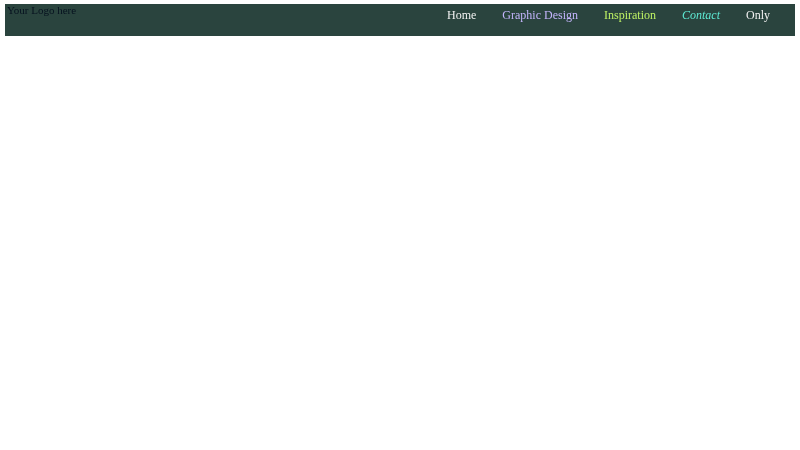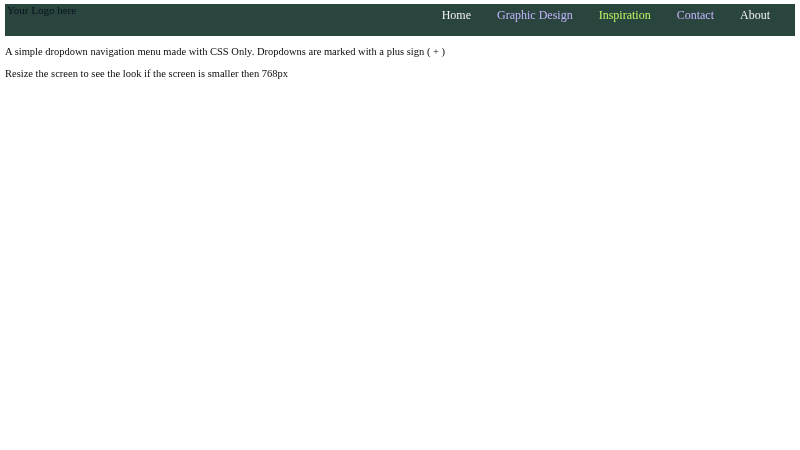--- a/index.html
+++ b/index.html
@@ -59,23 +59,19 @@
 
 <div class="page">
 
   <div class="topnav" style="background: rgb(42, 68, 62);">
     <span class="logo">Your Logo here</span>
 
     <ul class="nav-list">
       <li class="nav-item" style="color: rgb(241, 241, 241);">Home</li>
       <li class="nav-item" style="color: #c4b5fd;">Graphic Design</li>
       <li class="nav-item" style="color: #bef264;">Inspiration</li>
-      <li class="nav-item" style="color: #c4b5fd;">Contact</li>
-      <li class="nav-item" style="color: rgb(241, 241, 241);">About</li>
+      <li class="nav-item" style="color: #5eead4; font-style: italic;">Contact</li>
+      <li class="nav-item" style="color: rgb(241, 241, 241);">Only</li>
     </ul>
   </div>
 
-  <div class="content">
-    <p>A simple dropdown navigation menu made with CSS Only. Dropdowns are marked with a plus sign ( + )</p>
-    <p>Resize the screen to see the look if the screen is smaller then 768px</p>
-  </div>
 
 </div>
 
 </body></html>

